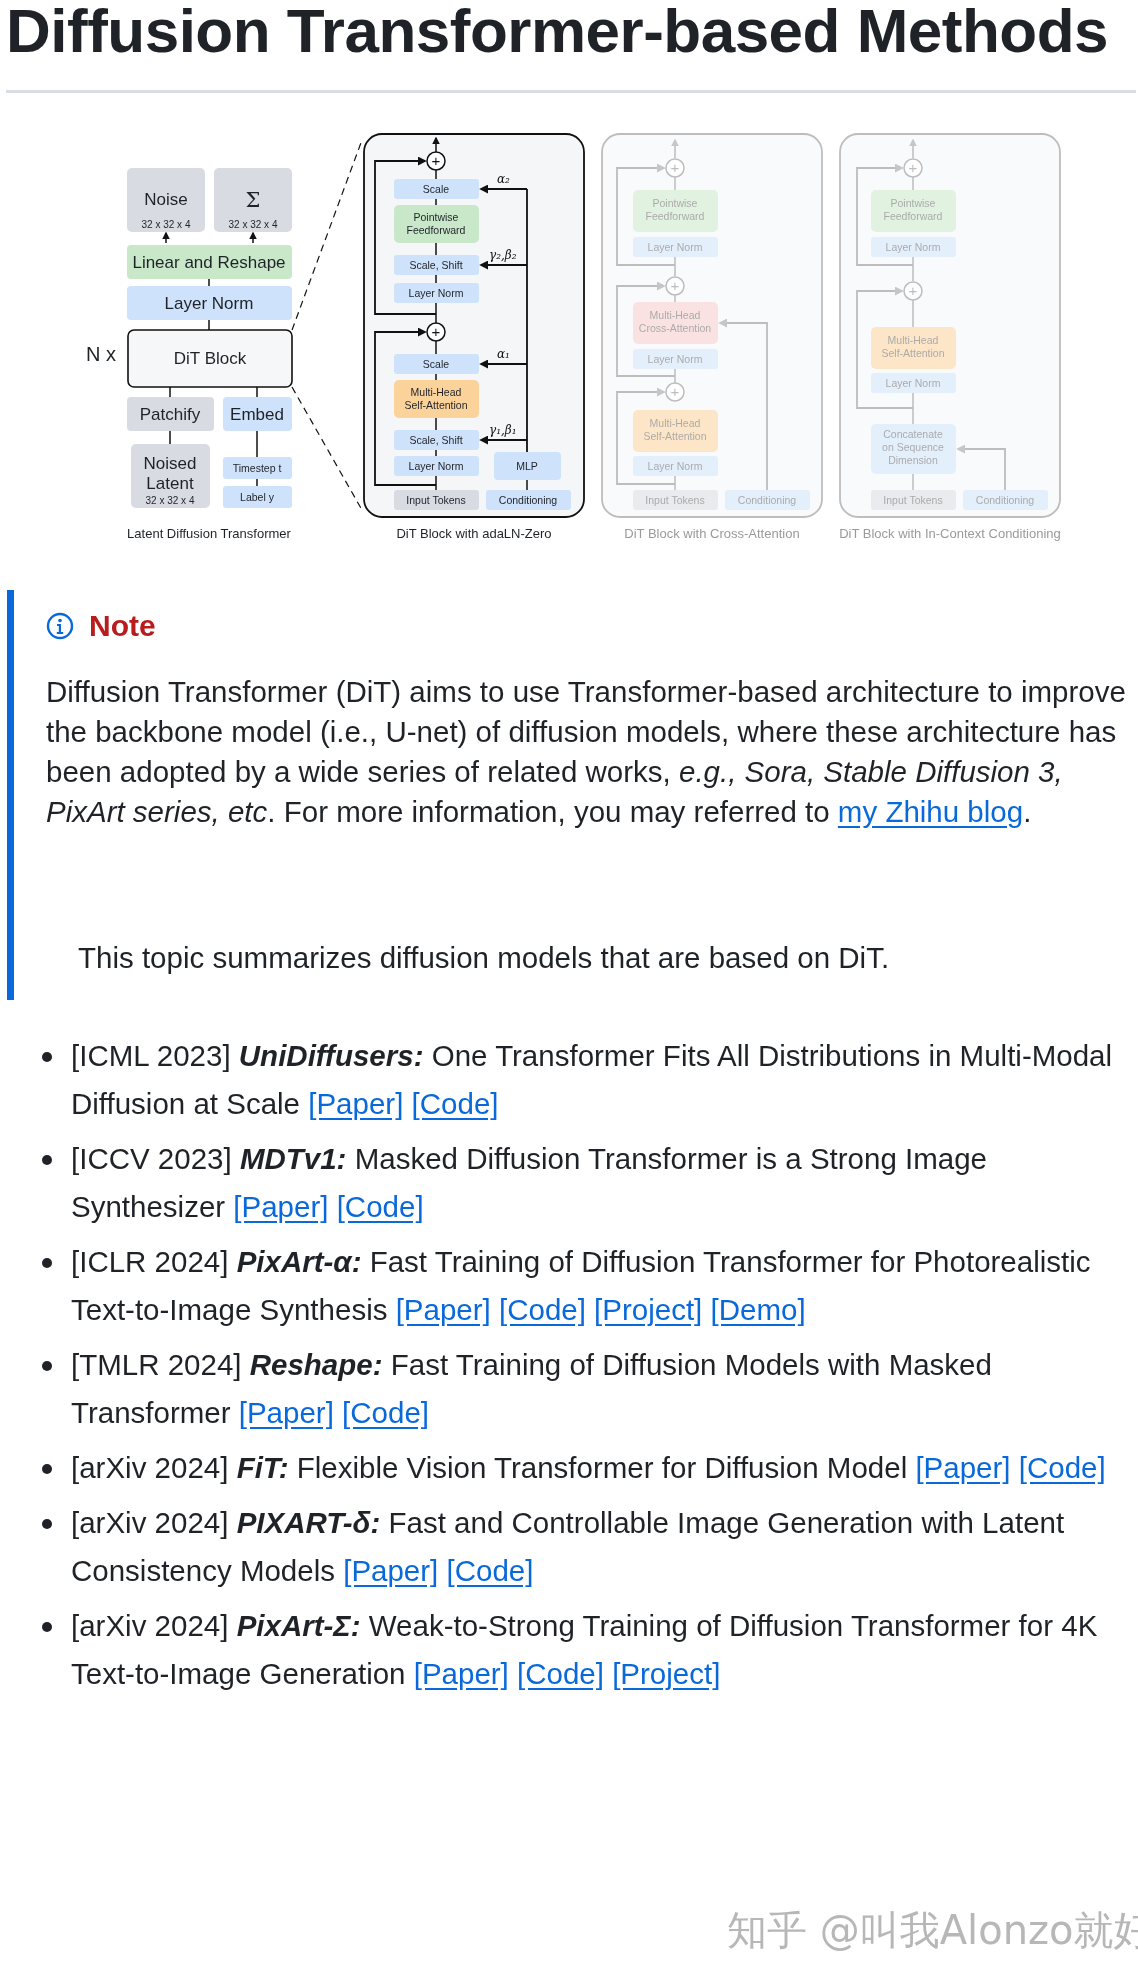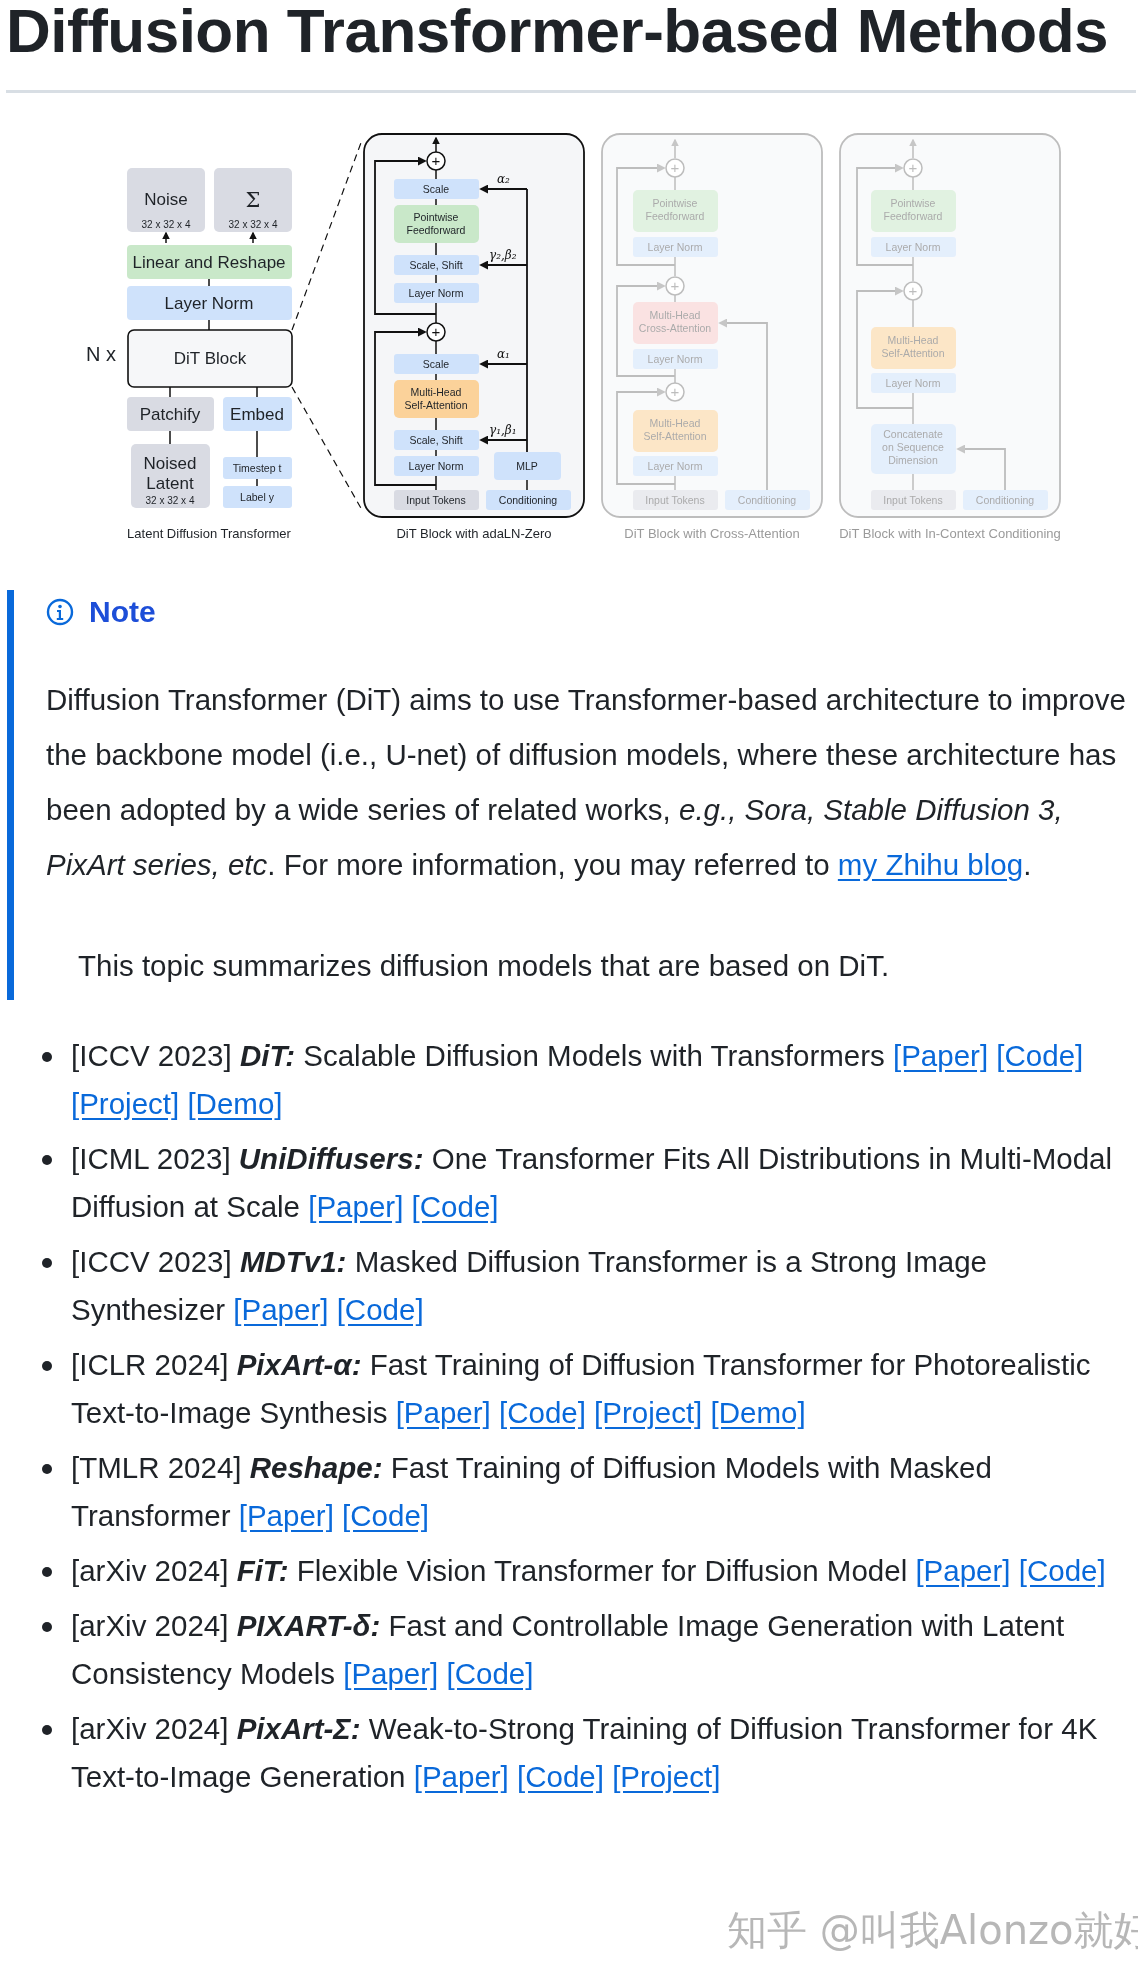--- a/index.html
+++ b/index.html
@@ -16,23 +16,23 @@
   .rule { position: absolute; left: 6px; top: 90px; width: 1130px; height: 3px; background: #d8dee4; }
 
   
   .figure { position: absolute; left: 0; top: 125px; width: 1138px; height: 430px; }
   .figure svg { display: block; }
   .cap { font-size: 13px; fill: #1f2328; }
 
   
   .note { position: absolute; left: 7px; top: 590px; width: 1120px; height: 410px; }
   .note-bar { position: absolute; left: 0; top: 0; width: 7px; height: 410px; background: #0969da; }
-  .note-title { position: absolute; left: 39px; top: 2px; height: 40px; display: flex; align-items: center; color: #1d4ed8; font-size: 30px; font-weight: bold; }
+  .note-title { position: absolute; left: 39px; top: 16px; height: 40px; display: flex; align-items: center; color: #b91c1c; font-size: 30px; font-weight: bold; }
   .note-title .ico { width: 28px; height: 28px; margin-right: 15px; }
-  .note-p { position: absolute; left: 39px; font-size: 29.5px; line-height: 55px; color: #1f2328; width: 1080px; margin: 0; }
+  .note-p { position: absolute; left: 39px; font-size: 29.5px; line-height: 40px; color: #1f2328; width: 1080px; margin: 0; }
   .note-p1 { top: 82px; }
   .note-p2 { top: 348px; margin-left: 32px; }
   a, .link { color: #0969da; text-decoration: underline; text-underline-offset: 4px; }
   em { font-style: italic; }
 
   
   .list { position: absolute; left: 0; top: 1032px; width: 1138px; margin: 0; padding: 0; list-style: none; }
   .list li { position: relative; padding-left: 71px; padding-right: 4px; font-size: 29.5px; line-height: 48px; margin-bottom: 7px; width: 1063px; }
   .list li .bullet { position: absolute; left: 42px; top: 20px; width: 10px; height: 10px; border-radius: 50%; background: #1f2328; }
   .list li b { font-weight: bold; font-style: italic; }
@@ -247,21 +247,20 @@
       <circle cx="14" cy="8.5" r="1.8" fill="#0969da"></circle>
       <path d="M11 12h4v8h2.2v2h-6.4v-2h2v-6h-1.8z" fill="#0969da"></path>
     </svg>
     <span>Note</span>
   </div>
   <p class="note-p note-p1"><span>Diffusion Transformer (DiT) aims to use Transformer-based architecture to improve the backbone model (i.e., U-net) of diffusion models, where these architecture has been adopted by a wide series of related works, </span><em>e.g., Sora, Stable Diffusion 3, PixArt series, etc</em><span>. For more information, you may referred to </span><a class="link">my Zhihu blog</a><span>.</span></p>
   <p class="note-p note-p2">This topic summarizes diffusion models that are based on DiT.</p>
 </div>
 
 <ul class="list" id="paper-list">
-    <li><span class="bullet"></span><span>[ICCV 2023]</span> <b>DiT:</b> <span>Scalable Diffusion Models with Transformers</span> <a class="link">[Paper]</a> <a class="link">[Code]</a> <a class="link">[Project]</a> <a class="link">[Demo]</a></li>
     <li><span class="bullet"></span><span>[ICML 2023]</span> <b>UniDiffusers:</b> <span>One Transformer Fits All Distributions in Multi-Modal Diffusion at Scale</span> <a class="link">[Paper]</a> <a class="link">[Code]</a></li>
     <li><span class="bullet"></span><span>[ICCV 2023]</span> <b>MDTv1:</b> <span>Masked Diffusion Transformer is a Strong Image Synthesizer</span> <a class="link">[Paper]</a> <a class="link">[Code]</a></li>
     <li><span class="bullet"></span><span>[ICLR 2024]</span> <b>PixArt-α:</b> <span>Fast Training of Diffusion Transformer for Photorealistic Text-to-Image Synthesis</span> <a class="link">[Paper]</a> <a class="link">[Code]</a> <a class="link">[Project]</a> <a class="link">[Demo]</a></li>
     <li><span class="bullet"></span><span>[TMLR 2024]</span> <b>Reshape:</b> <span>Fast Training of Diffusion Models with Masked Transformer</span> <a class="link">[Paper]</a> <a class="link">[Code]</a></li>
     <li><span class="bullet"></span><span>[arXiv 2024]</span> <b>FiT:</b> <span>Flexible Vision Transformer for Diffusion Model</span> <a class="link">[Paper]</a> <a class="link">[Code]</a></li>
     <li><span class="bullet"></span><span>[arXiv 2024]</span> <b>PIXART-δ:</b> <span>Fast and Controllable Image Generation with Latent Consistency Models</span> <a class="link">[Paper]</a> <a class="link">[Code]</a></li>
     <li><span class="bullet"></span><span>[arXiv 2024]</span> <b>PixArt-Σ:</b> <span>Weak-to-Strong Training of Diffusion Transformer for 4K Text-to-Image Generation</span> <a class="link">[Paper]</a> <a class="link">[Code]</a> <a class="link">[Project]</a></li>
   </ul>
 
 <div class="watermark">知乎 @叫我Alonzo就好了</div>

